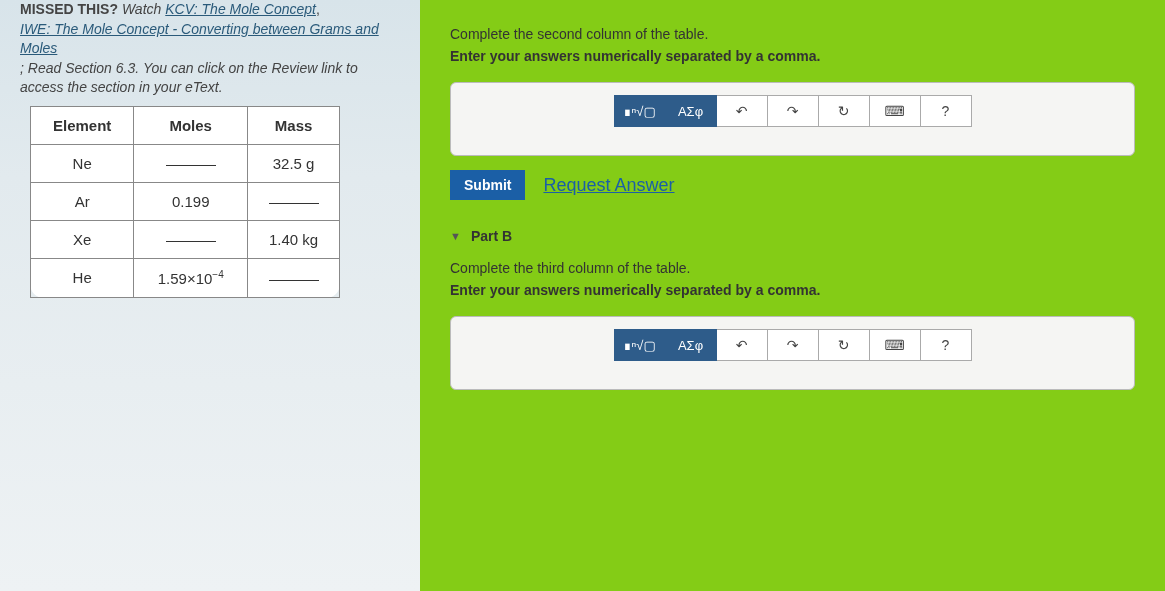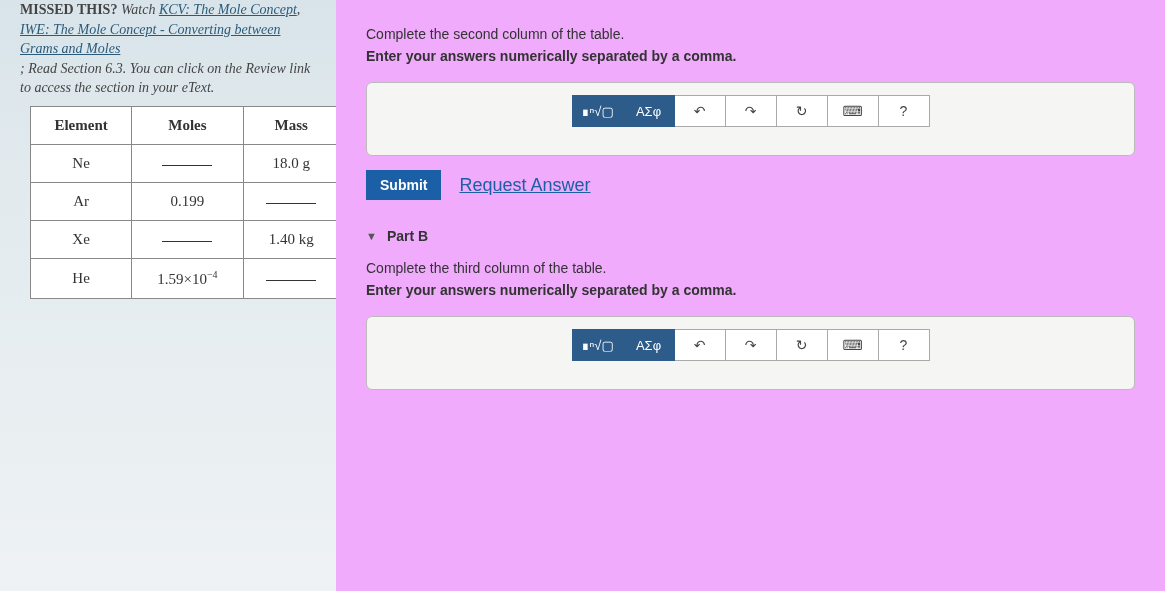--- a/index.html
+++ b/index.html
@@ -11,29 +11,28 @@
   background: #e8e8e8;
   width: 1165px;
   height: 591px;
   overflow: hidden;
 }
 .container {
   display: flex;
   height: 100%;
 }
 .left-panel {
-  width: 336px;
+  width: 420px;
   background: linear-gradient(to bottom, #d8e4ea 0%, #e2eaee 30%, #eef2f4 100%);
   padding: 0 20px 8px 20px;
   box-sizing: border-box;
-  font-family: Liberation Serif, serif;
 }
 .right-panel {
   flex: 1;
-  background: #f0abfc;
+  background: #84cc16;
   padding: 20px 30px;
   box-sizing: border-box;
 }
 .missed {
   font-size: 14px;
   color: #444;
   line-height: 1.4;
   margin-bottom: 8px;
 }
 .missed .bold {
@@ -49,20 +48,21 @@
 }
 .complete-label {
   margin: 18px 0 18px 0;
   color: #333;
 }
 table.data {
   border-collapse: collapse;
   width: 310px;
   background: #fff;
   margin-left: 10px;
+  border-radius: 14px;
 }
 table.data th, table.data td {
   border: 1px solid #888;
   padding: 10px 8px;
   text-align: center;
   font-size: 15px;
   color: #333;
 }
 table.data th {
   font-weight: bold;
@@ -207,21 +207,21 @@
     <table class="data">
       <tbody>
           <tr>
         <th>Element</th>
         <th>Moles</th>
         <th>Mass</th>
       </tr>
       <tr>
         <td>Ne</td>
         <td><span class="blank"></span></td>
-        <td>18.0 g</td>
+        <td>32.5 g</td>
       </tr>
       <tr>
         <td>Ar</td>
         <td>0.199</td>
         <td><span class="blank"></span></td>
       </tr>
       <tr>
         <td>Xe</td>
         <td><span class="blank"></span></td>
         <td>1.40 kg</td>

